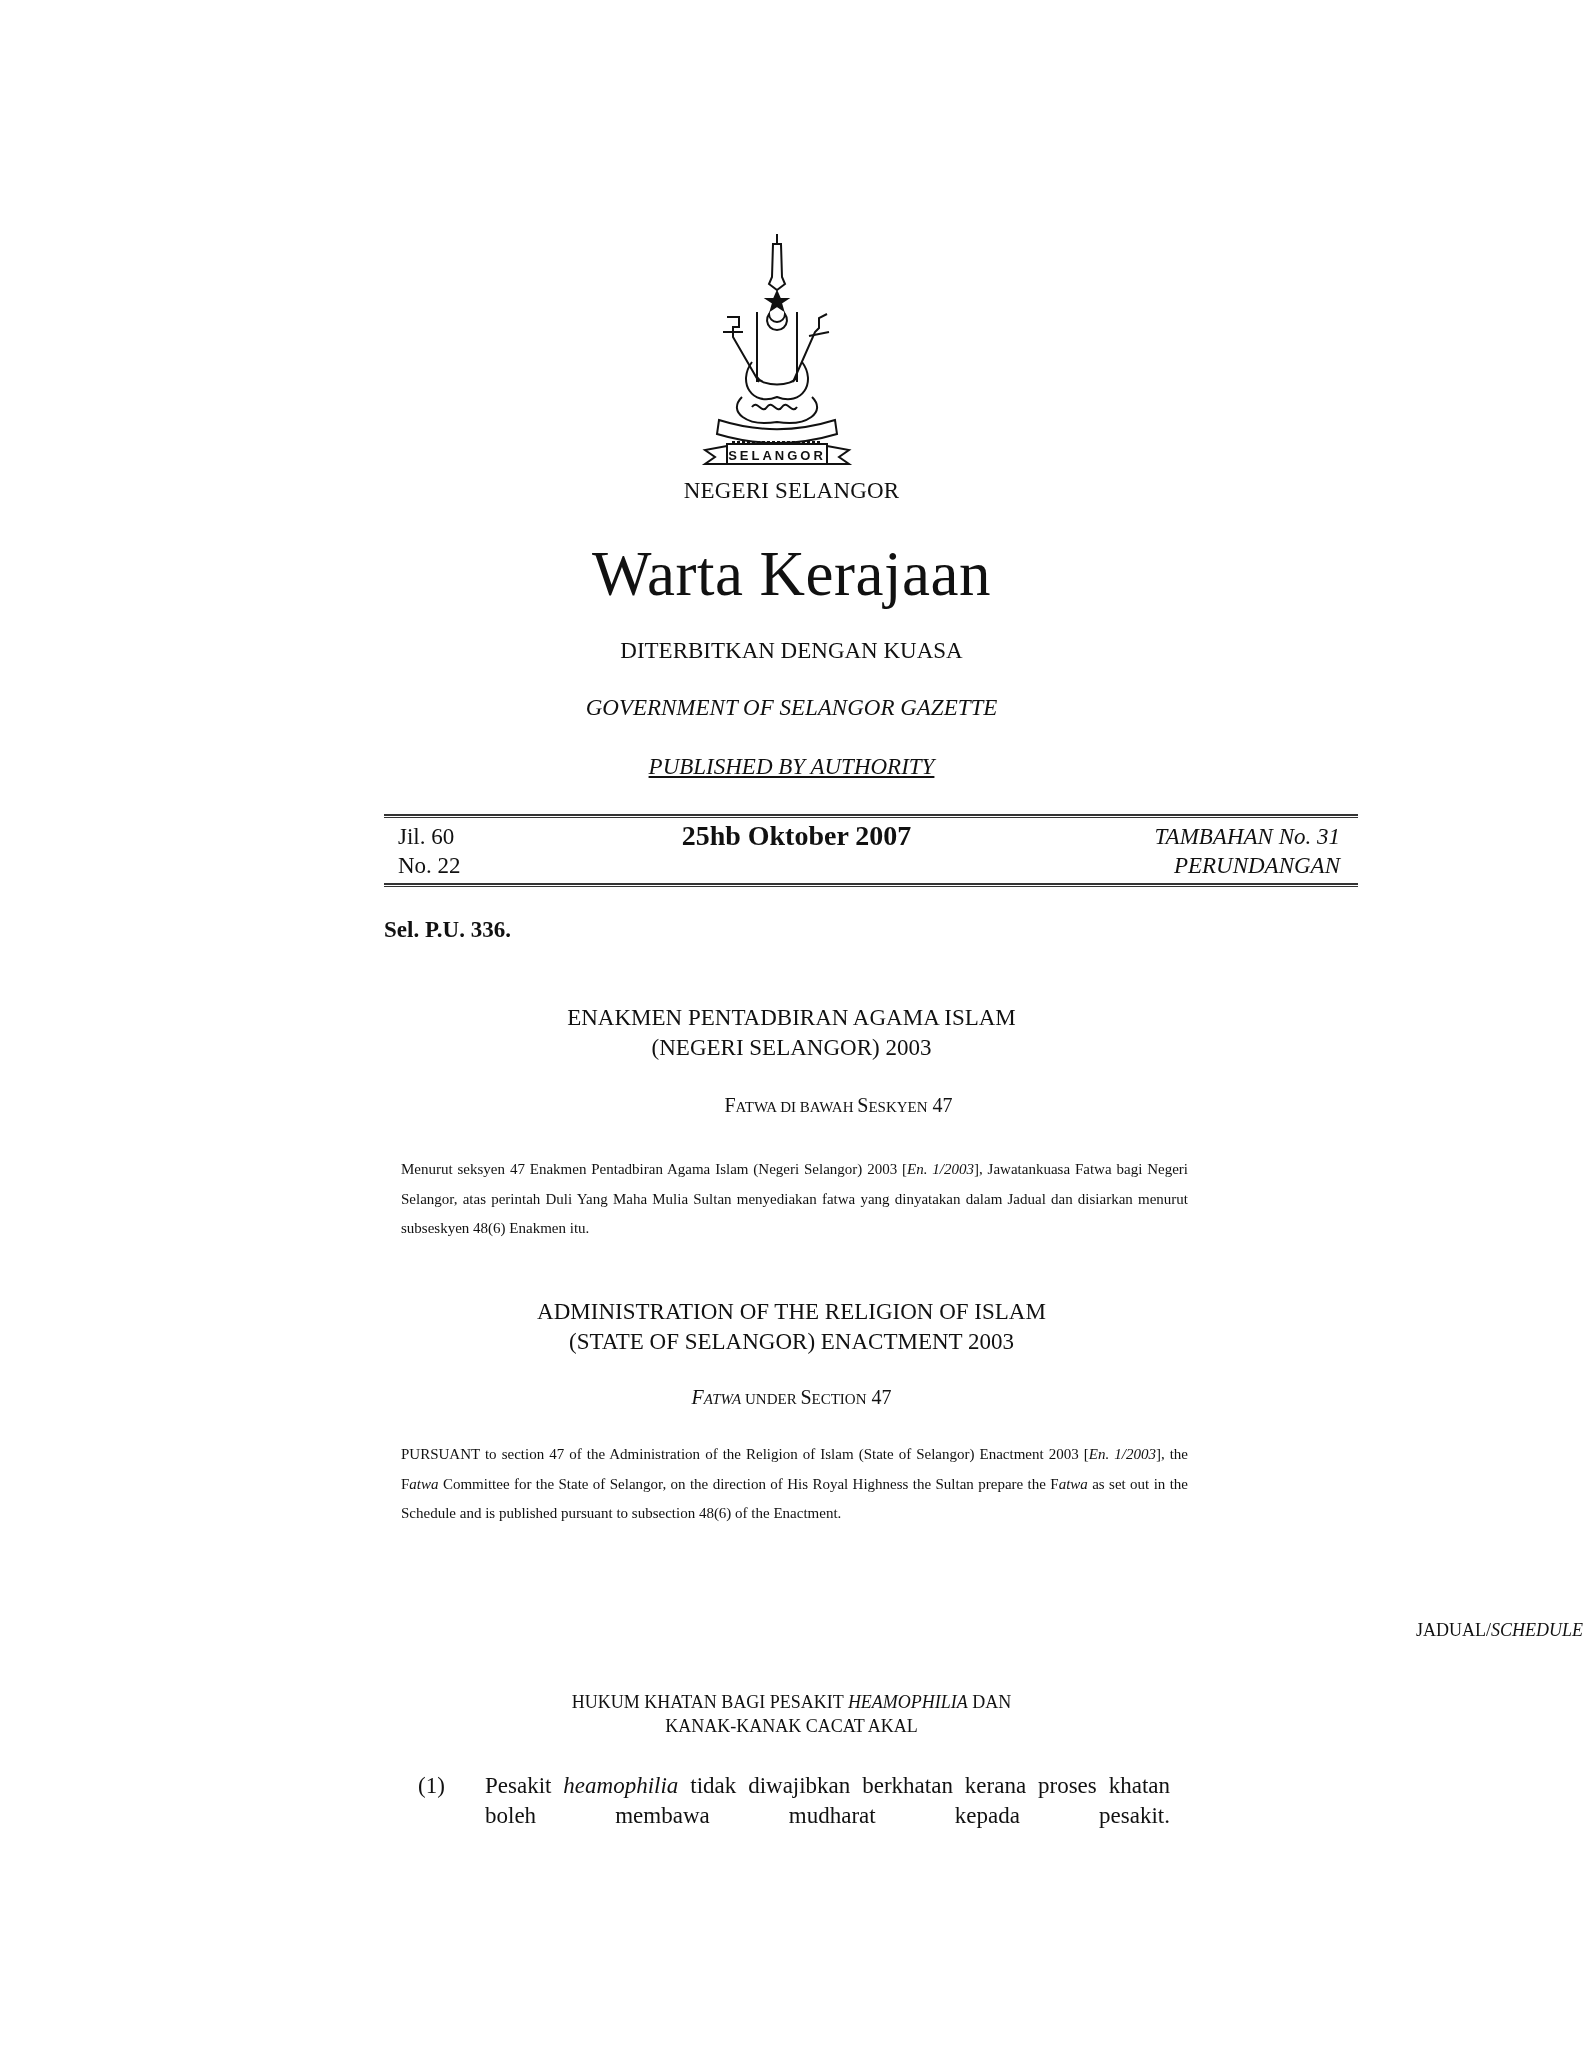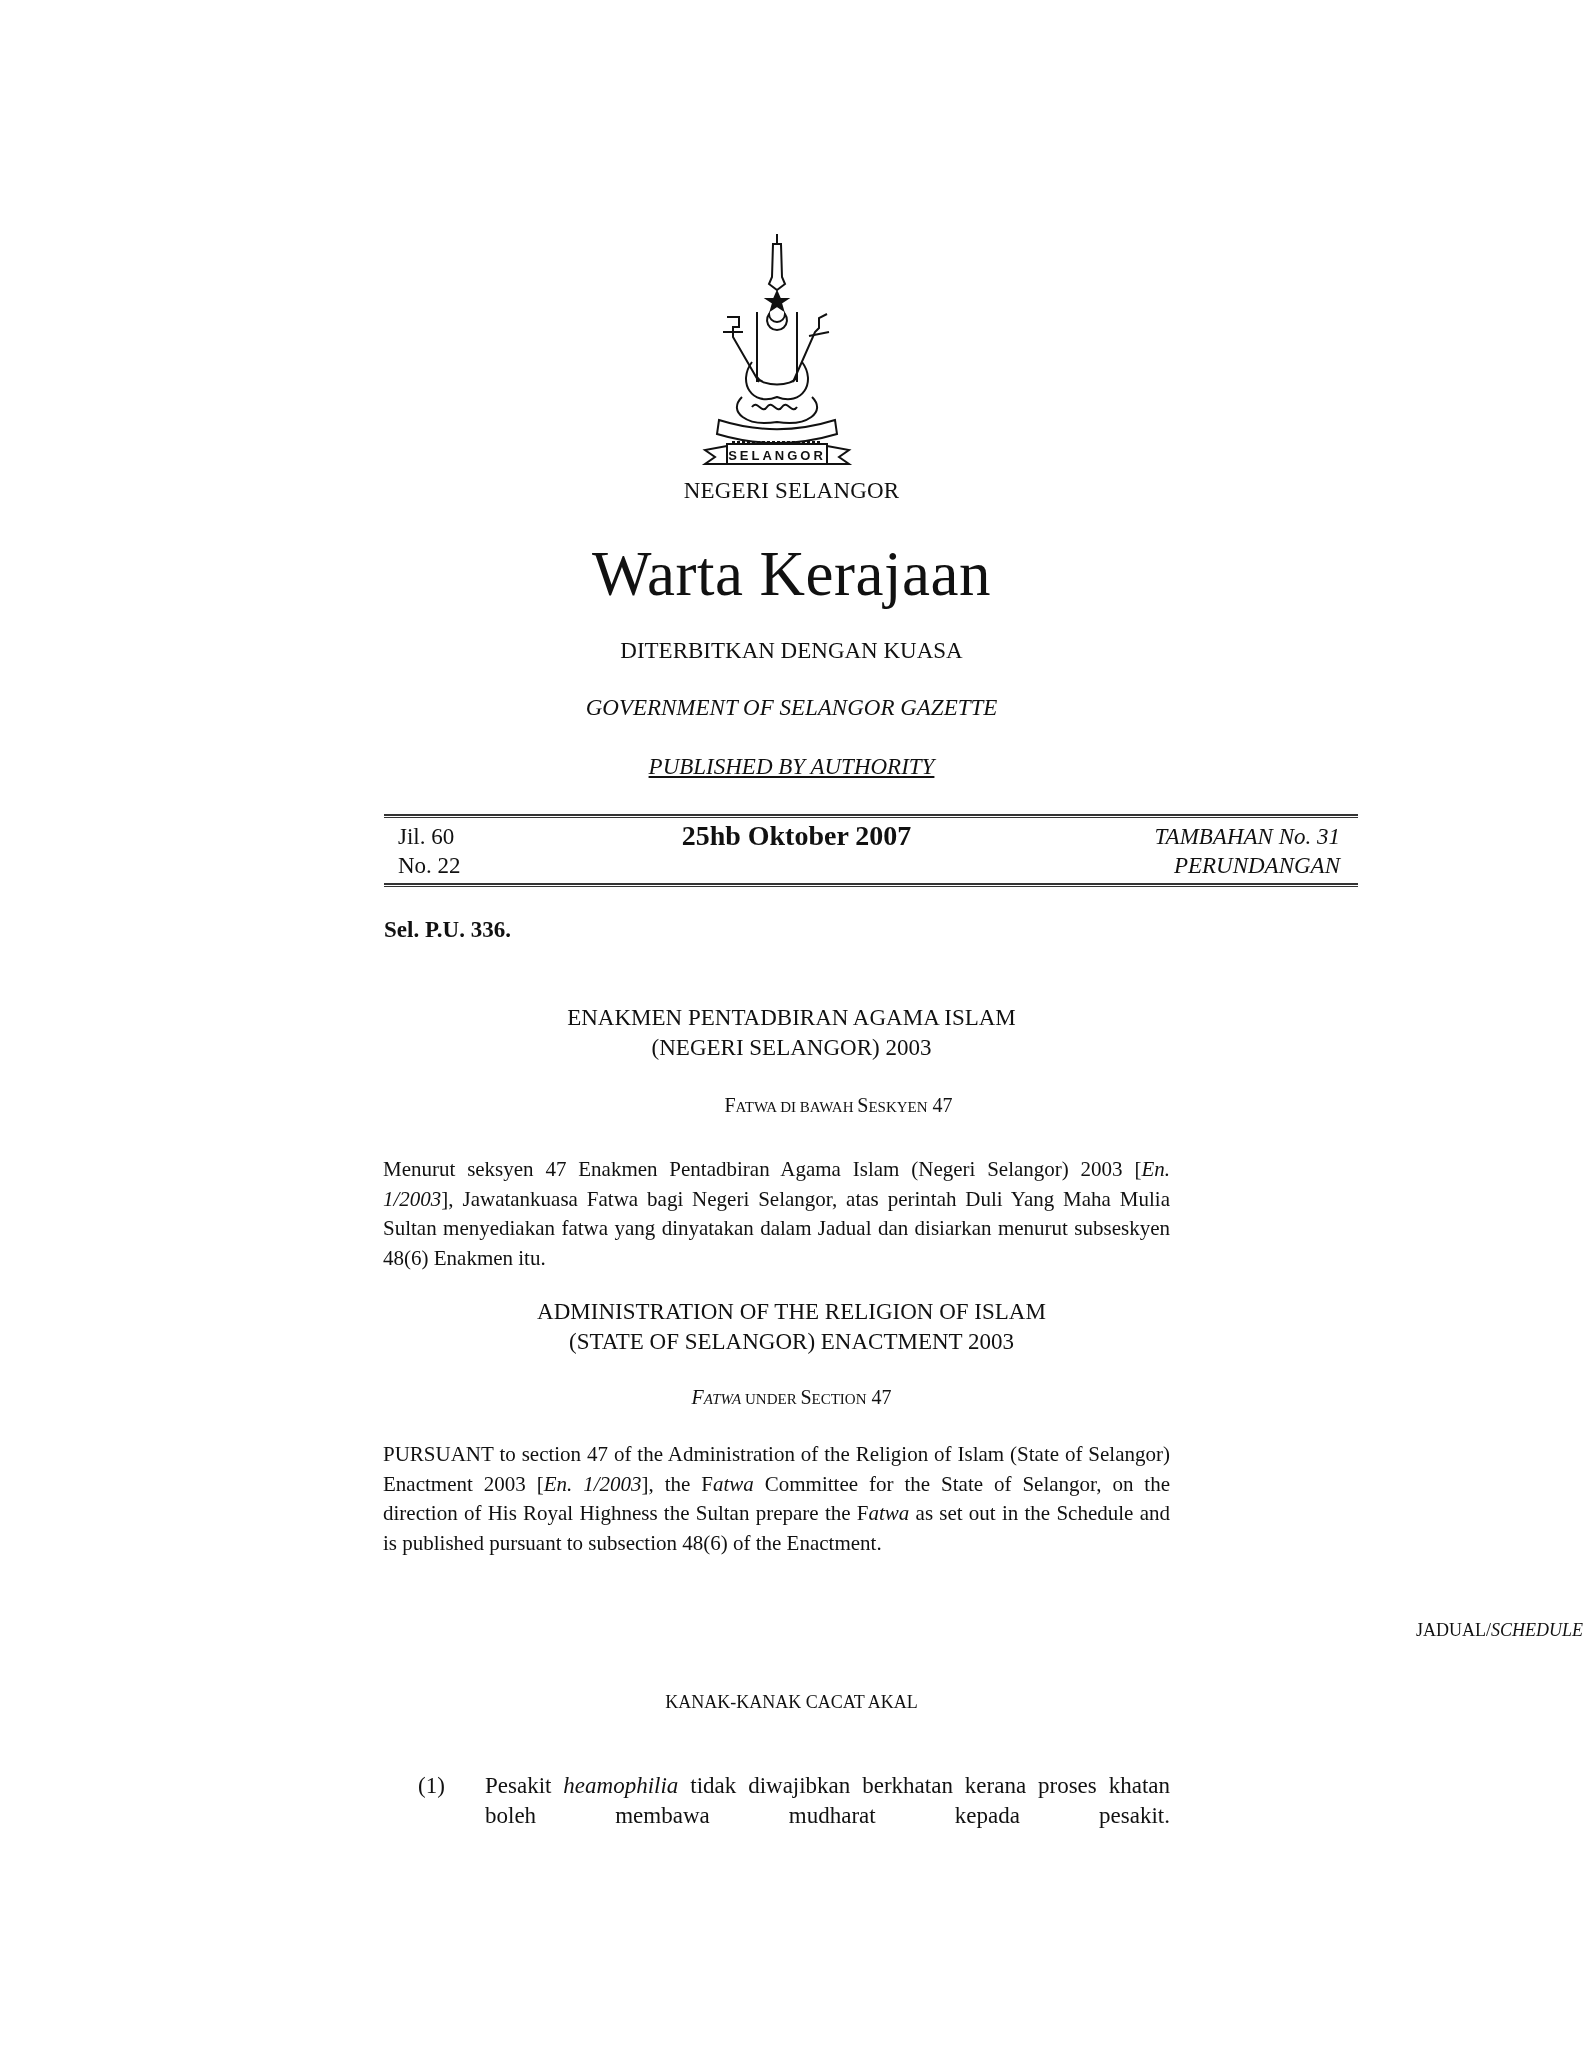--- a/index.html
+++ b/index.html
@@ -49,23 +49,23 @@
   .ref-no { left: 384px; top: 917px; font-size: 23px; font-weight: bold; }
 
   .heading { font-size: 23px; line-height: 30px; }
   .heading-ms { top: 1003px; }
   .subhead-ms { top: 1094px; font-size: 20px; margin-left: 47px; }
   .subhead-ms .sc { font-size: 15px; }
   .subhead-en { top: 1386px; font-size: 20px; }
   .subhead-en .sc { font-size: 15px; }
 
   .para {
-    left: 383px;
+    left: 401px;
     width: 787px;
-    font-size: 21px;
+    font-size: 15px;
     line-height: 29.5px;
     text-align: justify;
   }
   .para-ms { top: 1155px; }
   .heading-en { top: 1297px; }
   .para-en { top: 1440px; }
 
   .schedule-title { top: 1620px; font-size: 18px; text-align: right; }
   .schedule-heading { top: 1690px; font-size: 18px; line-height: 24px; }
 
@@ -144,17 +144,18 @@
 
 <div class="abs center heading heading-en">
   <div>ADMINISTRATION OF THE RELIGION OF ISLAM</div>
   <div>(STATE OF SELANGOR) ENACTMENT 2003</div>
 </div>
 <div class="abs center subhead-en"><i>F</i><i class="sc">ATWA</i><span class="sc"> UNDER </span><span>S</span><span class="sc">ECTION</span><span> 47</span></div>
 <div class="abs para para-en"><span>PURSUANT to section 47 of the Administration of the Religion of Islam (State of Selangor) Enactment 2003 [</span><i>En. 1/2003</i><span>], the F</span><i>atwa</i><span> Committee for the State of Selangor, on the direction of His Royal Highness the Sultan prepare the F</span><i>atwa</i><span> as set out in the Schedule and is published pursuant to subsection 48(6) of the Enactment.</span></div>
 
 <div class="abs center schedule-title"><span>JADUAL/</span><i>SCHEDULE</i></div>
 <div class="abs center schedule-heading">
+  <div><span>HUKUM KHATAN BAGI PESAKIT </span><i>HEAMOPHILIA</i><span> DAN</span></div>
   <div>KANAK-KANAK CACAT AKAL</div>
 </div>
 
 <div class="abs item-number">(1)</div>
 <div class="abs item-text"><span>Pesakit </span><i>heamophilia</i><span> tidak diwajibkan berkhatan kerana proses khatan boleh membawa mudharat kepada pesakit.</span></div>
 
 </body></html>

